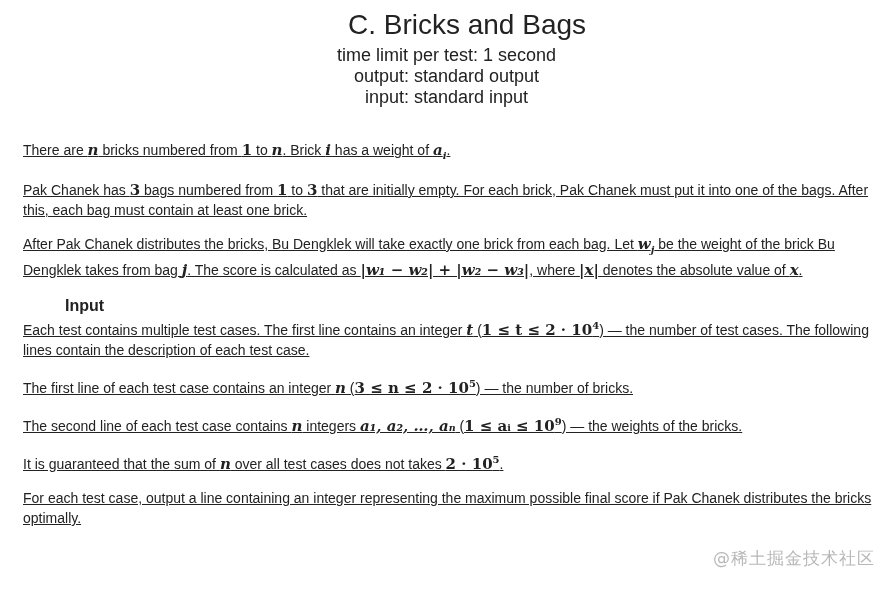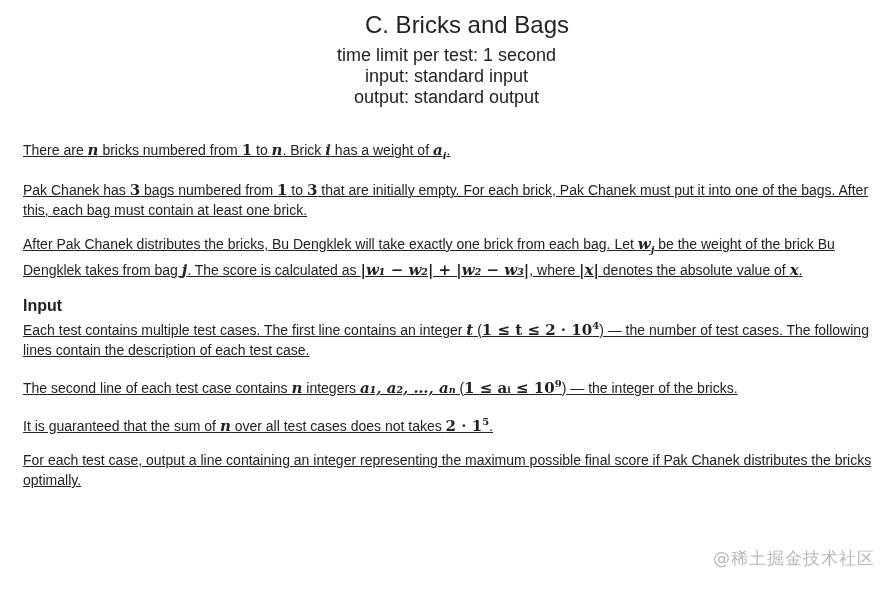--- a/index.html
+++ b/index.html
@@ -14,21 +14,21 @@
       position: relative;
       font-family: "Liberation Sans", sans-serif;
       color: #222222;
       font-size: 14px;
     }
     .header {
       text-align: center;
       padding-top: 12px;
     }
     .title {
-      font-size: 24px;
+      font-size: 28px;
       color: #222222;
       line-height: 26px;
       margin-bottom: 7px;
       padding-left: 41px;
     }
     .meta-line {
       font-size: 18px;
       line-height: 21px;
       color: #222;
     }
@@ -43,20 +43,21 @@
       line-height: 20px;
       margin: 0 0 14px 0;
       text-decoration: underline;
     }
     .section-title {
       font-size: 16px;
       font-weight: bold;
       line-height: 20px;
       margin-top: 16px;
       margin-bottom: 0;
+      margin-left: 42px;
     }
     .m {
       font-family: "DejaVu Serif", serif;
       font-style: italic;
       font-weight: bold;
       font-size: 15px;
     }
     .mn {
       font-family: "DejaVu Serif", serif;
       font-weight: bold;
@@ -73,22 +74,22 @@
       font-family: "DejaVu Sans", sans-serif;
       margin-left: 32px;
     }
   </style>
 </head>
 <body>
 
 <div class="header">
   <div class="title">C. Bricks and Bags</div>
   <div class="meta-line">time limit per test: 1 second</div>
+  <div class="meta-line">output: standard output</div>
   <div class="meta-line">input: standard input</div>
-  <div class="meta-line">output: standard output</div>
 </div>
 
 <div class="content">
   <p class="para">
     <span>There are </span><span class="m">n</span><span> bricks numbered from </span><span class="mn">1</span><span> to </span><span class="m">n</span><span>. Brick </span><span class="m">i</span><span> has a weight of </span><span class="m"><span>a</span><sub>i</sub></span><span>.</span>
   </p>
 
   <p class="para">
     <span>Pak Chanek has </span><span class="mn">3</span><span> bags numbered from </span><span class="mn">1</span><span> to </span><span class="mn">3</span><span> that are initially empty. For each brick, Pak Chanek must put it into one of the bags. After this, each bag must contain at least one brick.</span>
   </p>
@@ -96,25 +97,28 @@
   <p class="para">
     <span>After Pak Chanek distributes the bricks, Bu Dengklek will take exactly one brick from each bag. Let </span><span class="m"><span>w</span><sub>j</sub></span><span> be the weight of the brick Bu Dengklek takes from bag </span><span class="m">j</span><span>. The score is calculated as </span><span class="m">|w₁ − w₂| + |w₂ − w₃|</span><span>, where </span><span class="m">|x|</span><span> denotes the absolute value of </span><span class="m">x</span><span>.</span>
   </p>
 
 
   <div class="section-title">Input</div>
   <p class="para">
     <span>Each test contains multiple test cases. The first line contains an integer </span><span class="m">t</span><span> (</span><span class="mn"><span>1 ≤ t ≤ 2 · 10</span><sup>4</sup></span><span>) — the number of test cases. The following lines contain the description of each test case.</span>
   </p>
 
-
   <p class="para">
-    <span>The second line of each test case contains </span><span class="m">n</span><span> integers </span><span class="m">a₁, a₂, …, aₙ</span><span> (</span><span class="mn"><span>1 ≤ aᵢ ≤ 10</span><sup>9</sup></span><span>) — the integer of the bricks.</span>
+    <span>The first line of each test case contains an integer </span><span class="m">n</span><span> (</span><span class="mn"><span>3 ≤ n ≤ 2 · 10</span><sup>5</sup></span><span>) — the number of bricks.</span>
   </p>
 
   <p class="para">
-    <span>It is guaranteed that the sum of </span><span class="m">n</span><span> over all test cases does not takes </span><span class="mn"><span>2 · 1</span><sup>5</sup></span><span>.</span>
+    <span>The second line of each test case contains </span><span class="m">n</span><span> integers </span><span class="m">a₁, a₂, …, aₙ</span><span> (</span><span class="mn"><span>1 ≤ aᵢ ≤ 10</span><sup>9</sup></span><span>) — the weights of the bricks.</span>
+  </p>
+
+  <p class="para">
+    <span>It is guaranteed that the sum of </span><span class="m">n</span><span> over all test cases does not takes </span><span class="mn"><span>2 · 10</span><sup>5</sup></span><span>.</span>
   </p>
 
   <p class="para">For each test case, output a line containing an integer representing the maximum possible final score if Pak Chanek distributes the bricks optimally.</p>
 </div>
 
 <div class="watermark">@稀土掘金技术社区</div>
 
 </body></html>

